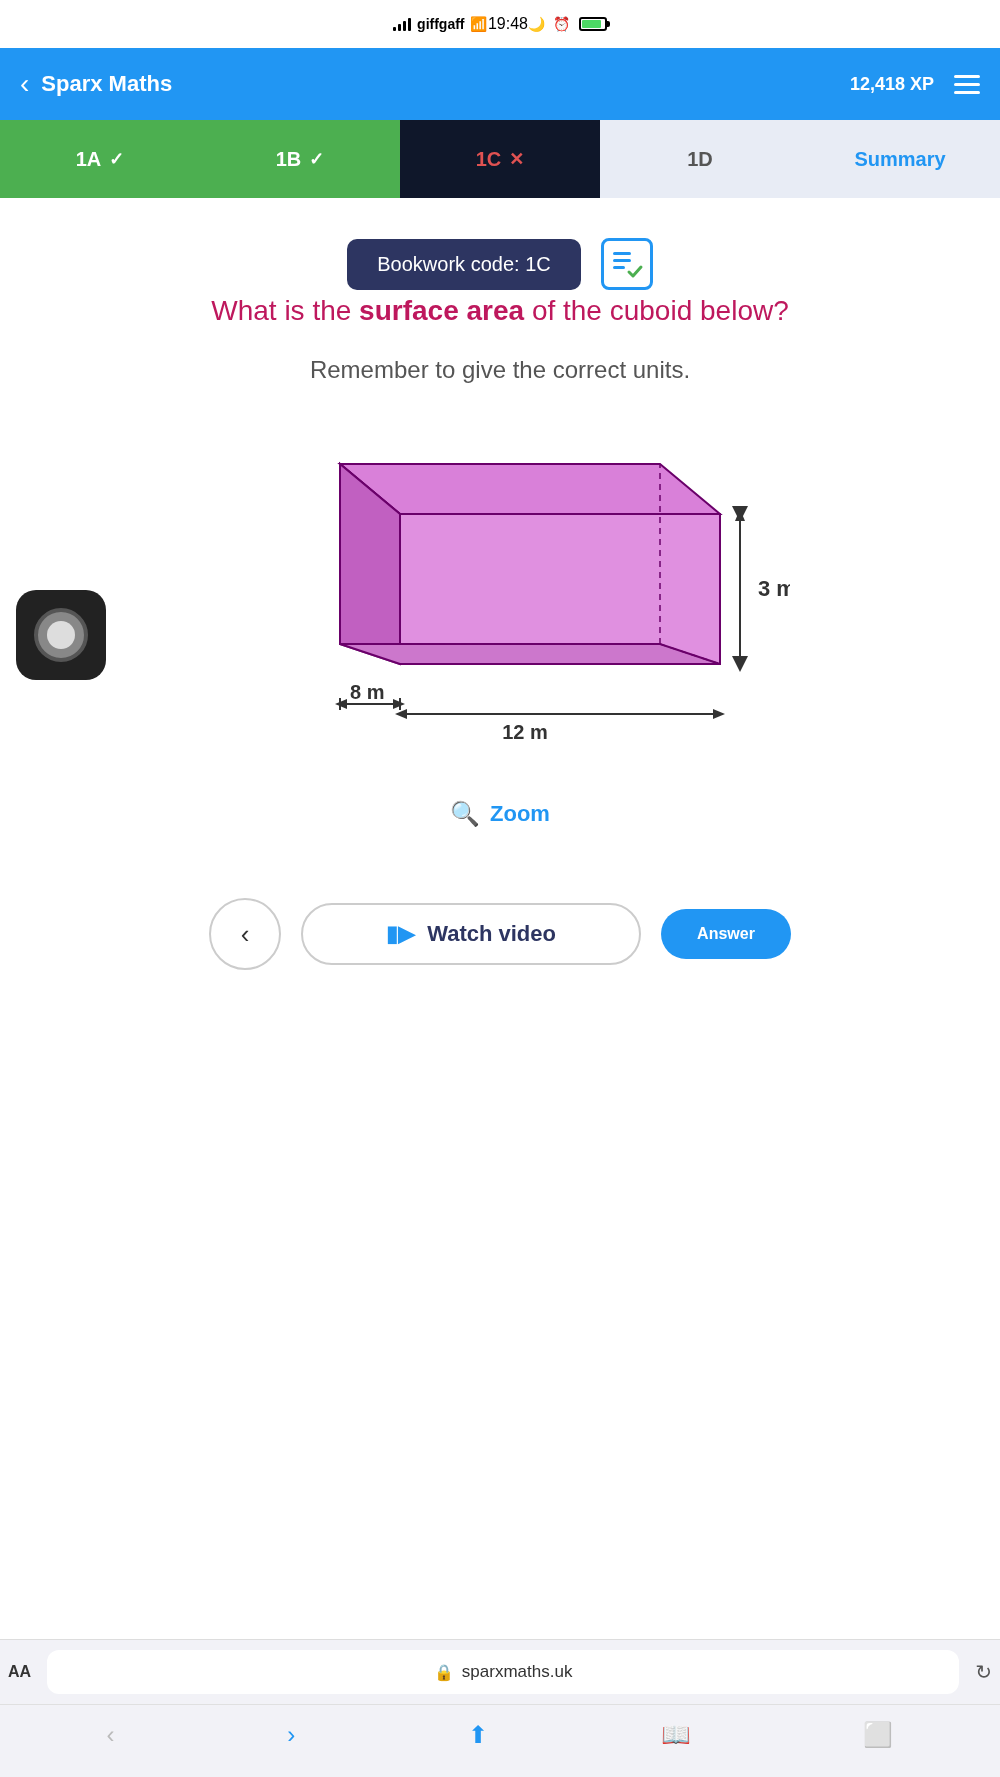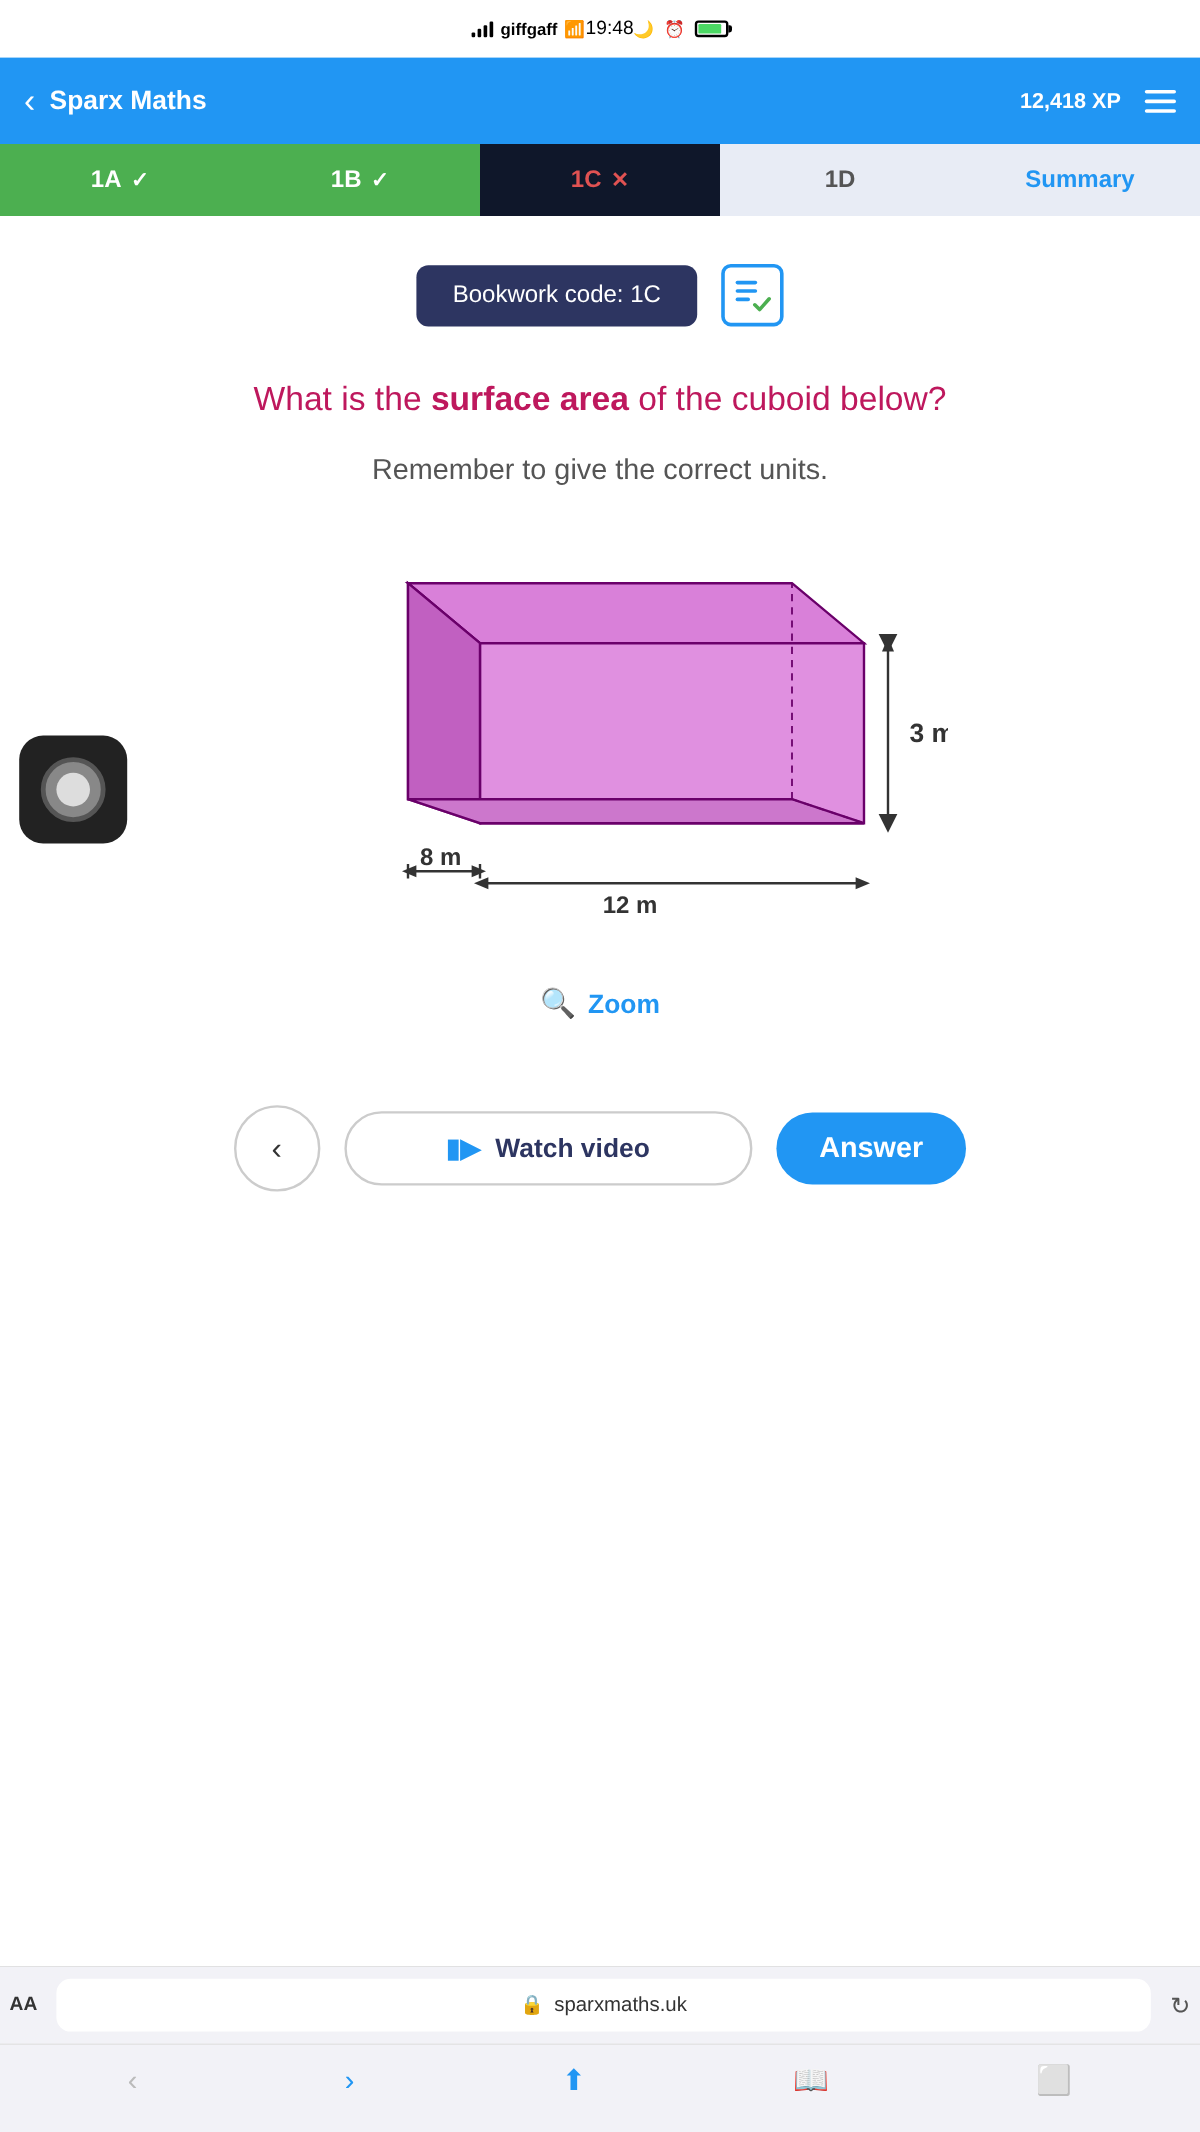--- a/index.html
+++ b/index.html
@@ -125,21 +125,21 @@
       display: block;
       width: 26px;
       height: 3px;
       background: #fff;
       border-radius: 2px;
     }
 
     
     .tabs-bar {
       display: flex;
-      height: 60px;
+      height: 78px;
     }
     .tab {
       flex: 1;
       display: flex;
       align-items: center;
       justify-content: center;
       font-size: 20px;
       font-weight: 700;
       cursor: pointer;
       gap: 8px;
@@ -178,21 +178,20 @@
       display: flex;
       flex-direction: column;
       align-items: center;
     }
 
     
     .bookwork-row {
       display: flex;
       align-items: center;
       gap: 20px;
-      margin-bottom: 40px;
     }
     .bookwork-badge {
       background: #2d3561;
       color: #fff;
       font-size: 20px;
       padding: 14px 30px;
       border-radius: 10px;
       font-weight: 500;
     }
     .checklist-icon {
@@ -310,21 +309,21 @@
     .video-icon {
       color: #2196F3;
       font-size: 22px;
     }
     .answer-btn {
       background: #2196F3;
       color: #fff;
       border: none;
       border-radius: 50px;
       padding: 16px 36px;
-      font-size: 24px;
+      font-size: 16px;
       font-weight: 700;
       cursor: pointer;
       flex-shrink: 0;
     }
 
     
     .camera-btn {
       position: absolute;
       left: 10px;
       bottom: 900px;

